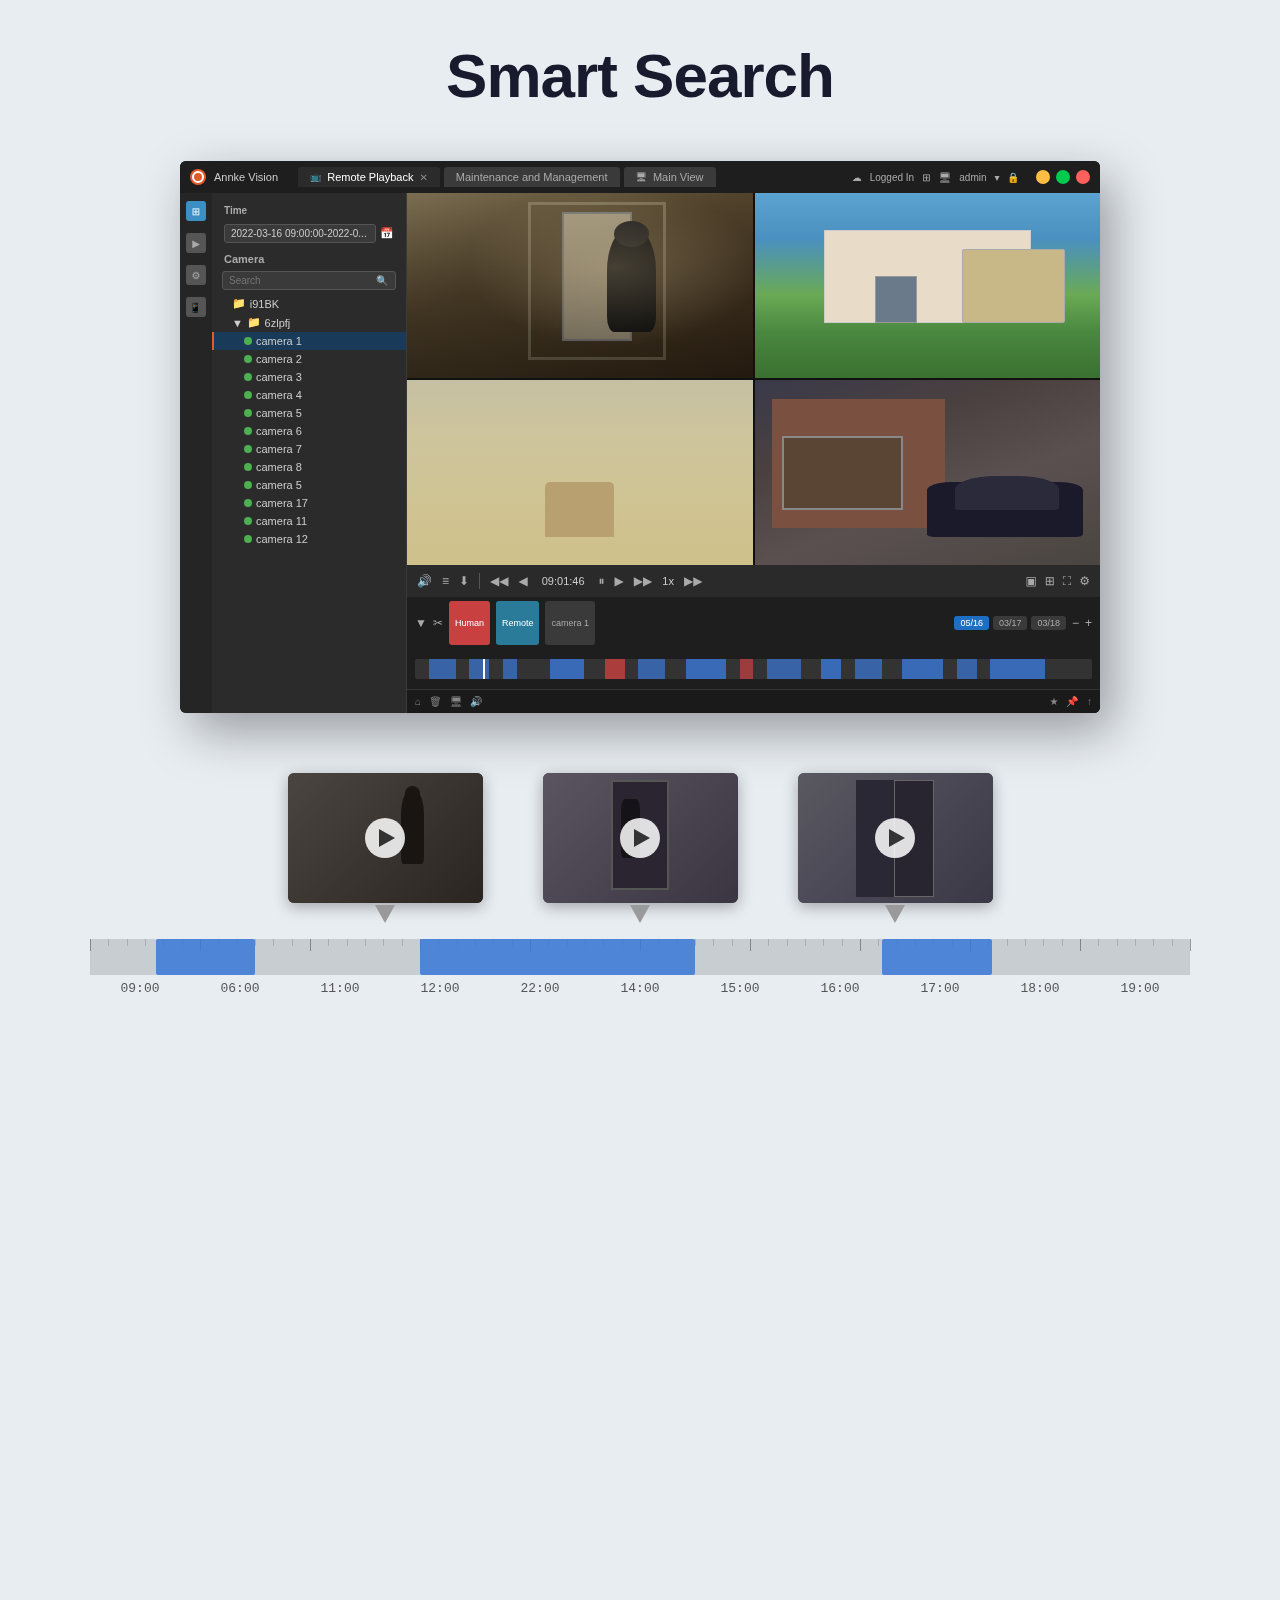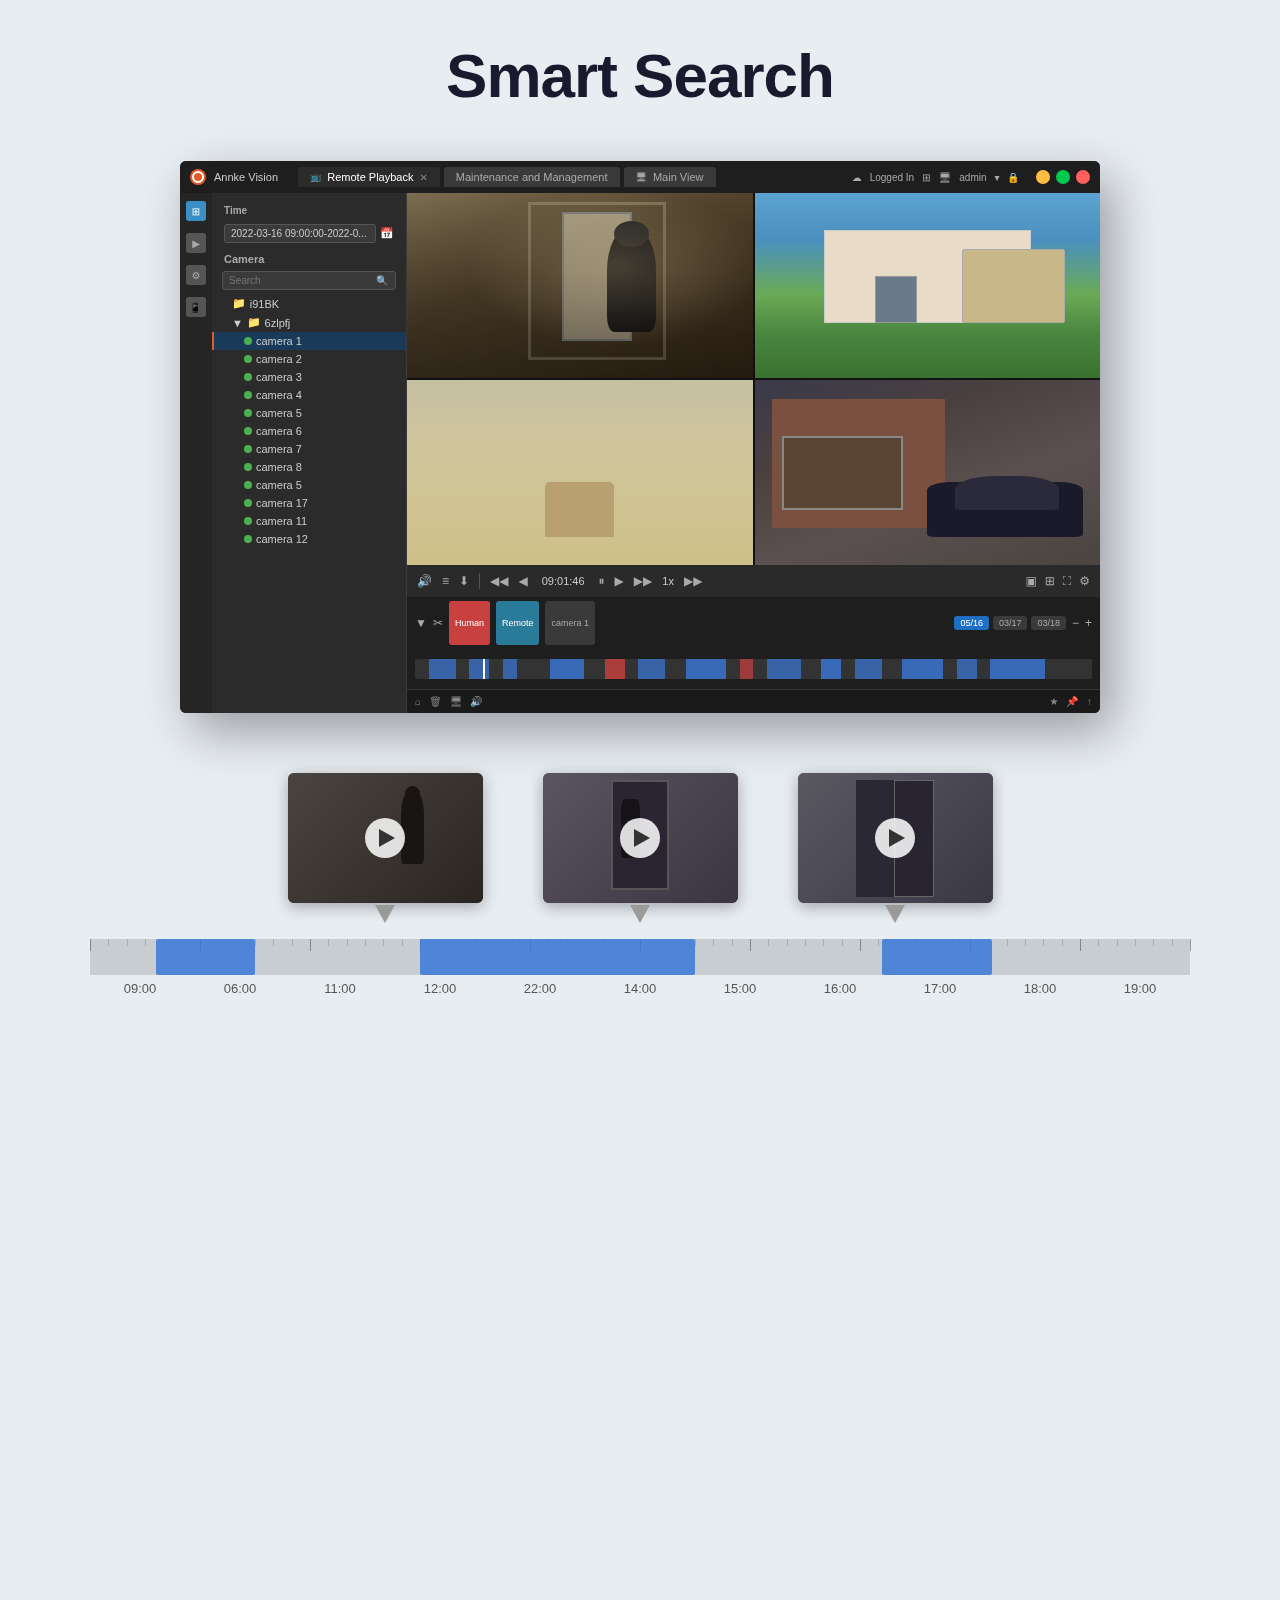--- a/index.html
+++ b/index.html
@@ -446,20 +446,21 @@
       background: #3a78d8;
       opacity: 0.85;
       border-radius: 2px;
     }
 
     .timeline-labels-row {
       display: flex;
       justify-content: space-between;
       margin-top: 6px;
       padding: 0 0;
+      font-family: Liberation Mono, monospace;
     }
     .time-label {
       color: #555;
       font-size: 13px;
       font-weight: 500;
       text-align: center;
       flex: 1;
     }
 
     

